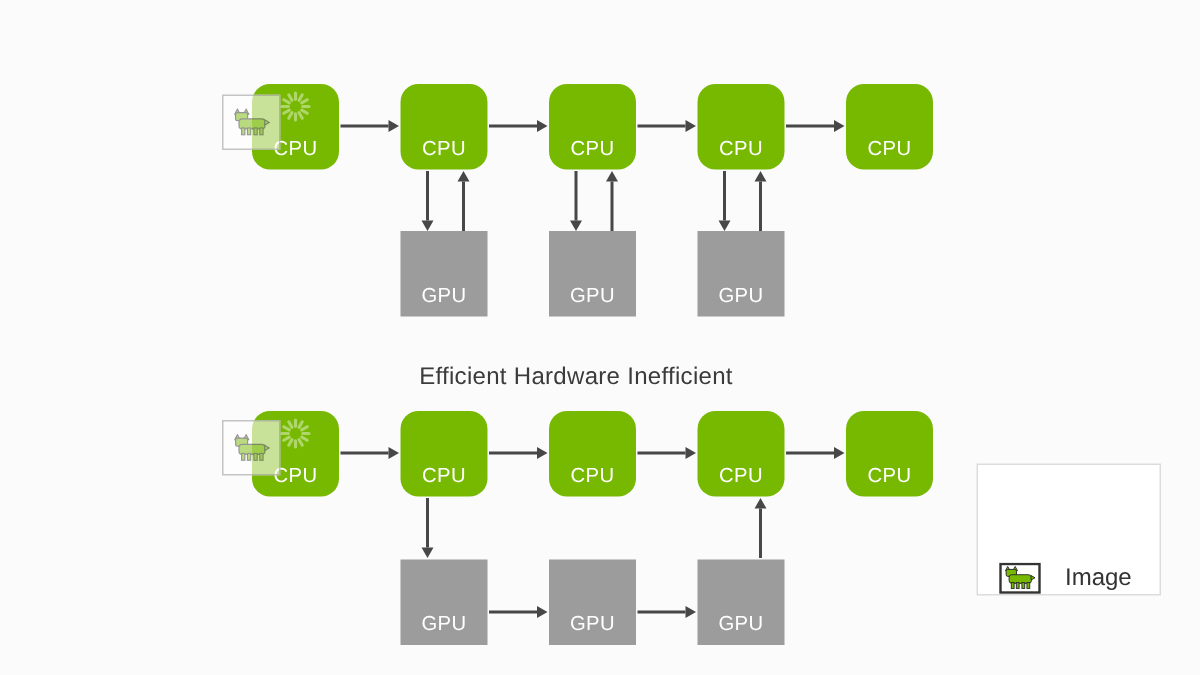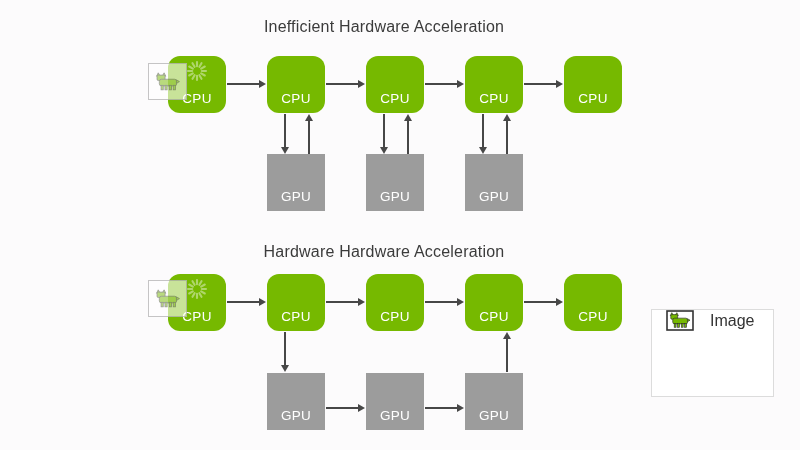--- a/index.html
+++ b/index.html
@@ -46,21 +46,21 @@
     position:absolute; width:37px; height:35px;
     background:rgba(255,255,255,0.6); border:1px solid rgba(150,150,150,0.55);
     display:flex; align-items:center; justify-content:center;
   }
   .thumb svg { opacity:0.5; }
   .spinner { position:absolute; }
 
   .legend {
     position:absolute; left:651px; top:309px; width:123px; height:88px;
     background:#fff; border:1px solid var(--legend-border,#DCDCDC);
-    display:flex; flex-direction:column; justify-content:flex-start; gap:9px;
+    display:flex; flex-direction:column; justify-content:flex-end; gap:9px;
     box-sizing:border-box; padding-left:10px;
   }
   .legend-row { display:flex; align-items:center; gap:12px; }
   .legend-ico { width:36px; display:flex; align-items:center; justify-content:center; }
   .legend-label { font-size:16px; color:#333; }
 
   .brand {
     position:absolute; left:659px; top:403px;
     display:flex; align-items:center; gap:5px;
   }
@@ -103,21 +103,20 @@
       <line class="ray" x1="11" y1="2" x2="11" y2="6.2" transform="rotate(240 11 11)"></line>
       <line class="ray" x1="11" y1="2" x2="11" y2="6.2" transform="rotate(270 11 11)"></line>
       <line class="ray" x1="11" y1="2" x2="11" y2="6.2" transform="rotate(300 11 11)"></line>
       <line class="ray" x1="11" y1="2" x2="11" y2="6.2" transform="rotate(330 11 11)"></line>
     </g>
   </defs>
 </svg>
 
 <div class="stage">
 
-  <div class="diagram-title" style="top:18px">Inefficient Hardware Acceleration</div>
 
   <div class="box cpu" style="left:168px;top:56px">
       <span class="lbl">CPU</span>
     </div>
   <div class="box cpu" style="left:267px;top:56px">
       <span class="lbl">CPU</span>
     </div>
   <div class="box cpu" style="left:366px;top:56px">
       <span class="lbl">CPU</span>
     </div>
@@ -152,21 +151,21 @@
 
   <div class="thumb" style="left:148px;top:63px">
     <svg width="26" height="19" viewBox="0 0 24 17">
         <use href="#goat"></use>
       </svg>
   </div>
   <svg class="spinner" style="left:186px;top:60px" width="22" height="22" viewBox="0 0 22 22">
       <use href="#spin"></use>
     </svg>
 
-  <div class="diagram-title" style="top:243px">Hardware Hardware Acceleration</div>
+  <div class="diagram-title" style="top:243px">Efficient Hardware Inefficient</div>
 
   <div class="box cpu" style="left:168px;top:274px">
       <span class="lbl">CPU</span>
     </div>
   <div class="box cpu" style="left:267px;top:274px">
       <span class="lbl">CPU</span>
     </div>
   <div class="box cpu" style="left:366px;top:274px">
       <span class="lbl">CPU</span>
     </div>

